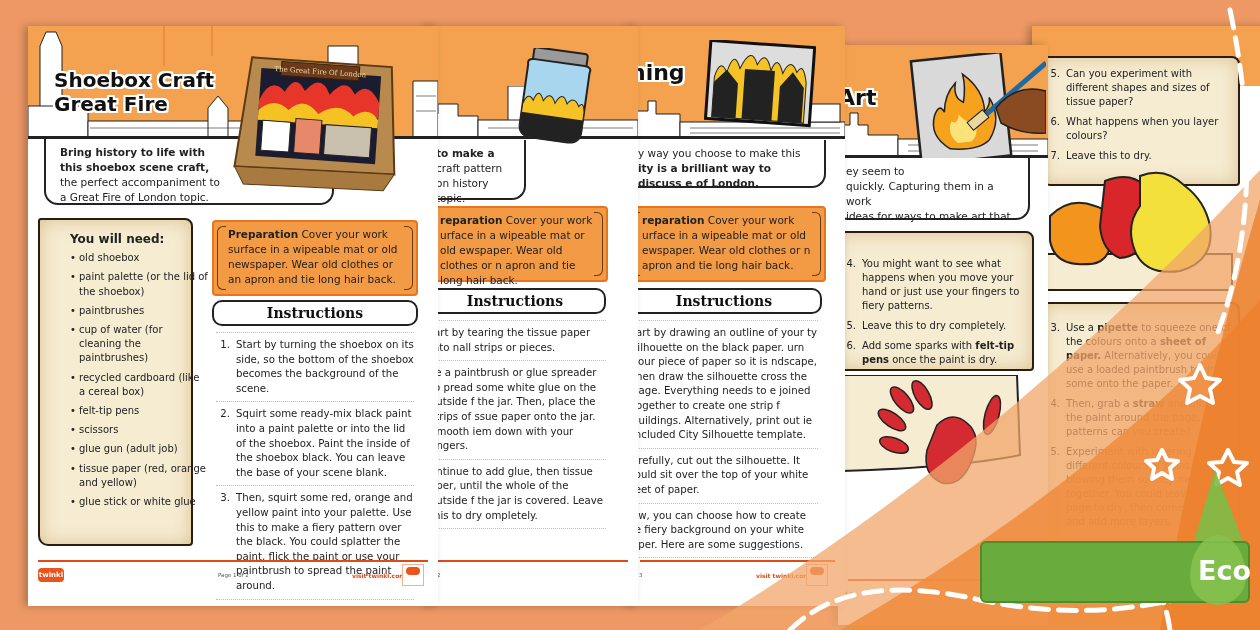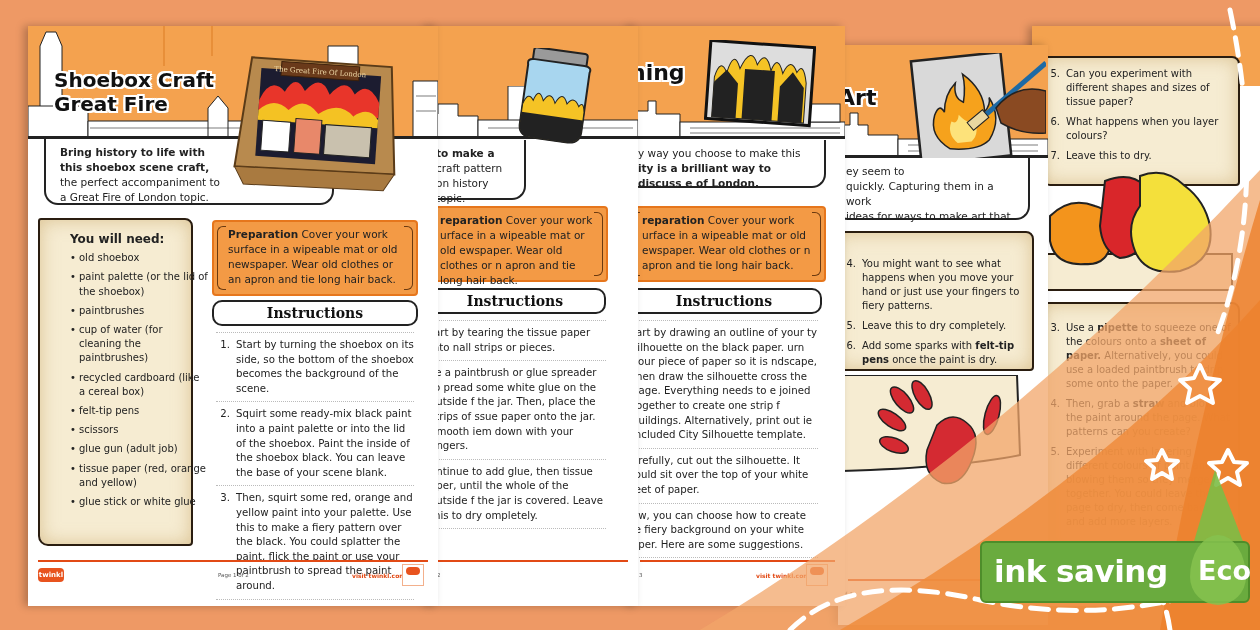--- a/index.html
+++ b/index.html
@@ -429,18 +429,17 @@
     </g>
     <g fill="none" stroke="#fff" stroke-width="4" stroke-linejoin="round">
       <path d="M1200 365 L1206 378 L1220 380 L1210 389 L1213 403 L1200 396 L1187 403 L1190 389 L1180 380 L1194 378 Z"></path>
       <path d="M1162 450 L1167 460 L1178 461 L1170 468 L1172 479 L1162 473 L1152 479 L1154 468 L1146 461 L1157 460 Z"></path>
       <path d="M1228 450 L1234 462 L1247 463 L1237 472 L1240 485 L1228 478 L1216 485 L1219 472 L1209 463 L1222 462 Z"></path>
     </g>
     <path d="M1215 470 Q1235 520 1250 560 Q1240 600 1210 600 Q1185 590 1190 555 Z" fill="#7cbd46" opacity="0.9"></path>
   </svg>
 
   <div class="eco">
-    <span class="txt1">ink saving</span>
     <span style="position:absolute; left:208px; top:-8px; width:56px; height:70px; background:#86c24f; border-radius:50% 50% 50% 50% / 60% 60% 40% 40%; opacity:.85;"></span>
     <span class="txt2">Eco</span>
   </div>
 
 </div>
 
 </body></html>

